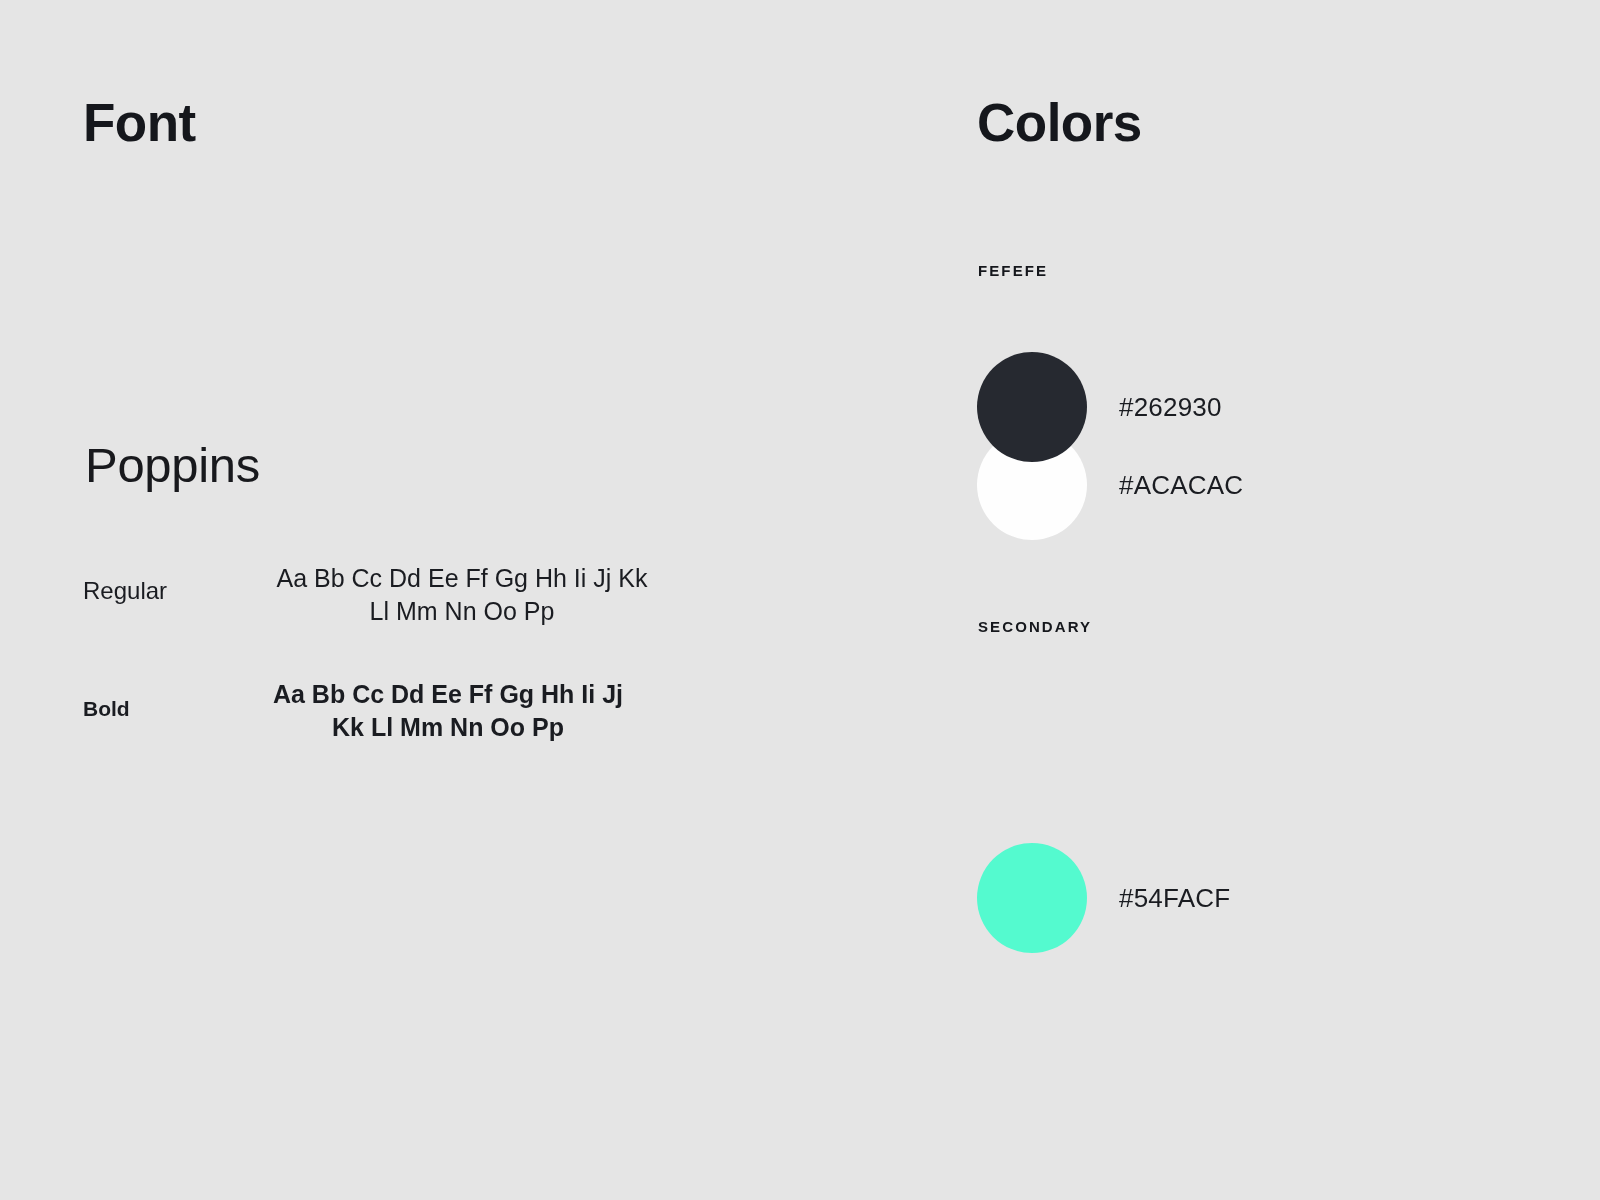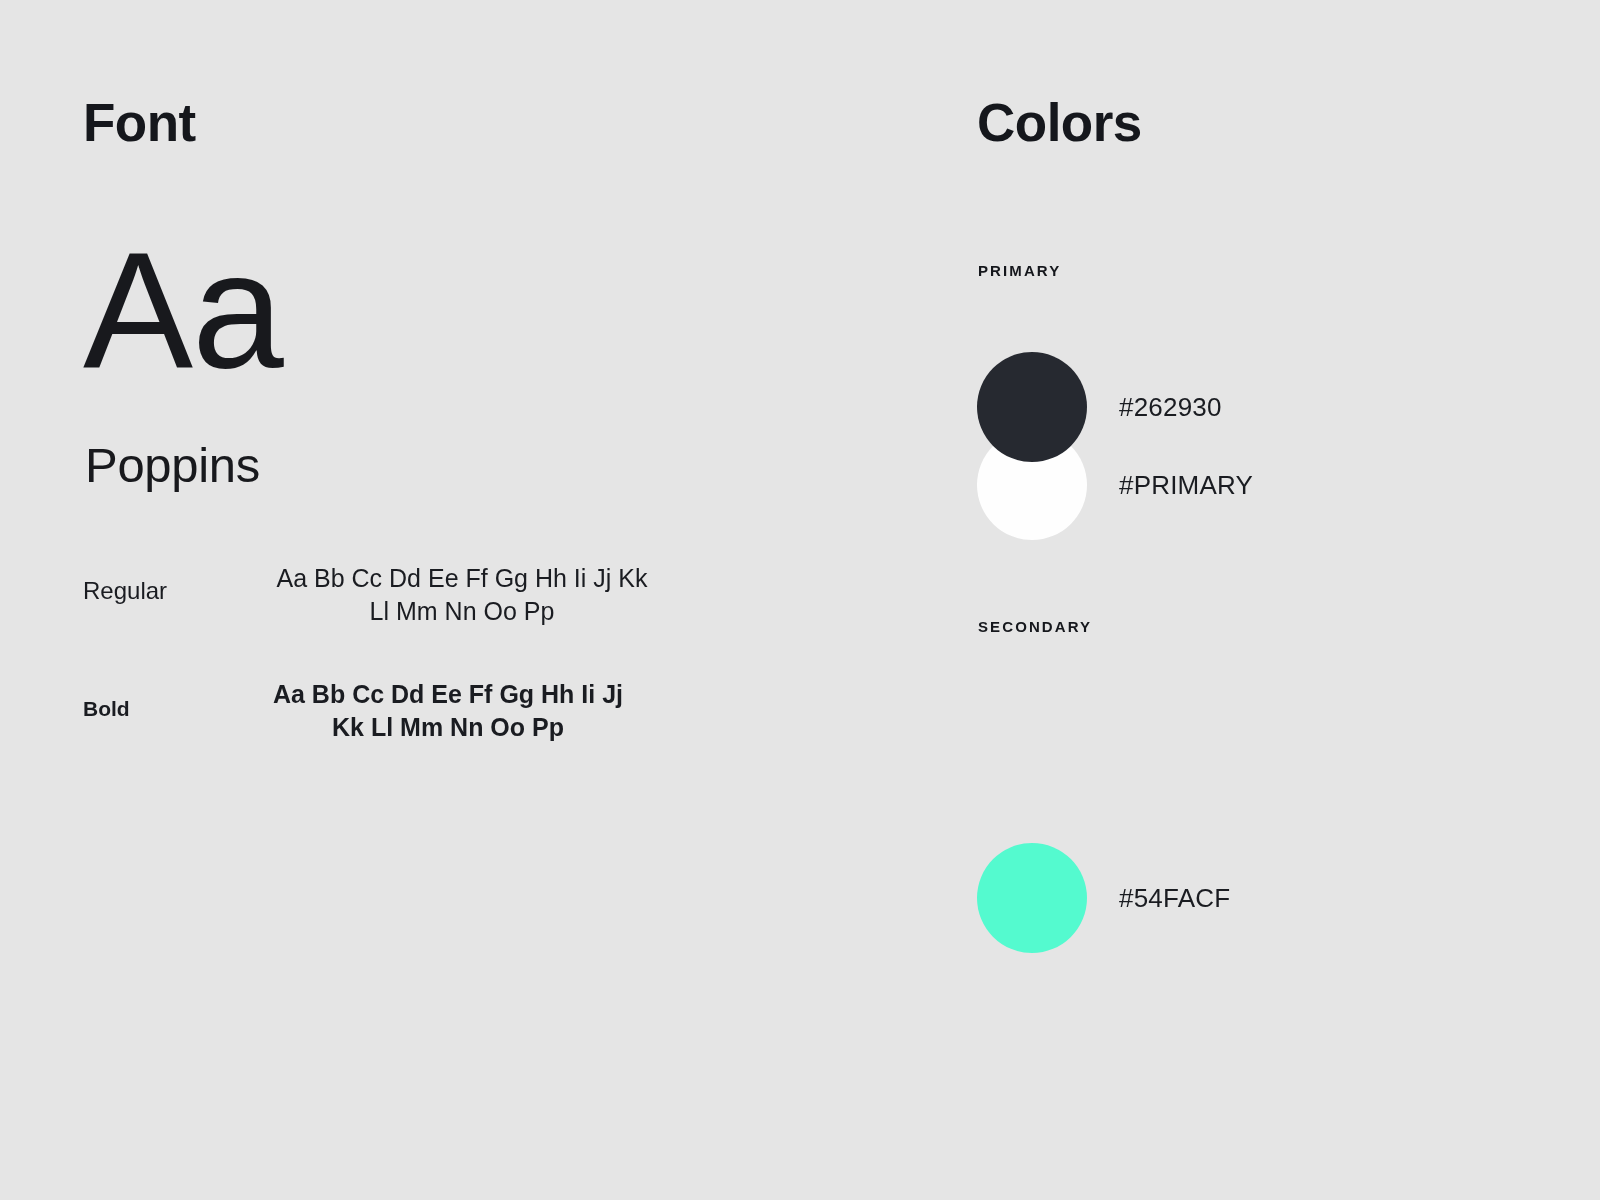--- a/index.html
+++ b/index.html
@@ -181,21 +181,20 @@
 </style>
 </head>
 <body style="background: rgb(229, 229, 229);">
 
 <div class="board" style="background: rgb(229, 229, 229);">
 
   <div class="font-col">
 
     <div class="section-title">Font</div>
 
-    <div class="specimen-aa">Aa</div>
 
     <div class="specimen-name">Poppins</div>
 
     <div class="weight-row regular">
       <div class="weight-label">Regular</div>
       <div class="weight-sample">
         <span class="line">Aa Bb Cc Dd Ee Ff Gg Hh Ii Jj Kk</span>
         <span class="line">Ll Mm Nn Oo Pp</span>
       </div>
     </div>
@@ -207,32 +206,32 @@
         <span class="line">Kk Ll Mm Nn Oo Pp</span>
       </div>
     </div>
 
   </div>
 
   <div class="colors-col">
 
     <div class="section-title">Colors</div>
 
-    <div class="group-label primary">PRIMARY</div>
+    <div class="group-label primary">FEFEFE</div>
 
     <div class="swatch-stack primary">
 
       <div class="swatch-row r0">
         <div class="swatch-dot" style="background-color: rgb(38, 41, 48);"></div>
         <div class="swatch-hex">#262930</div>
       </div>
 
       <div class="swatch-row r1">
         <div class="swatch-dot" style="background-color: rgb(254, 254, 254);"></div>
-        <div class="swatch-hex">#PRIMARY</div>
+        <div class="swatch-hex">#ACACAC</div>
       </div>
 
     </div>
 
     <div class="group-label secondary">SECONDARY</div>
 
     <div class="swatch-stack secondary">
 
 
 

